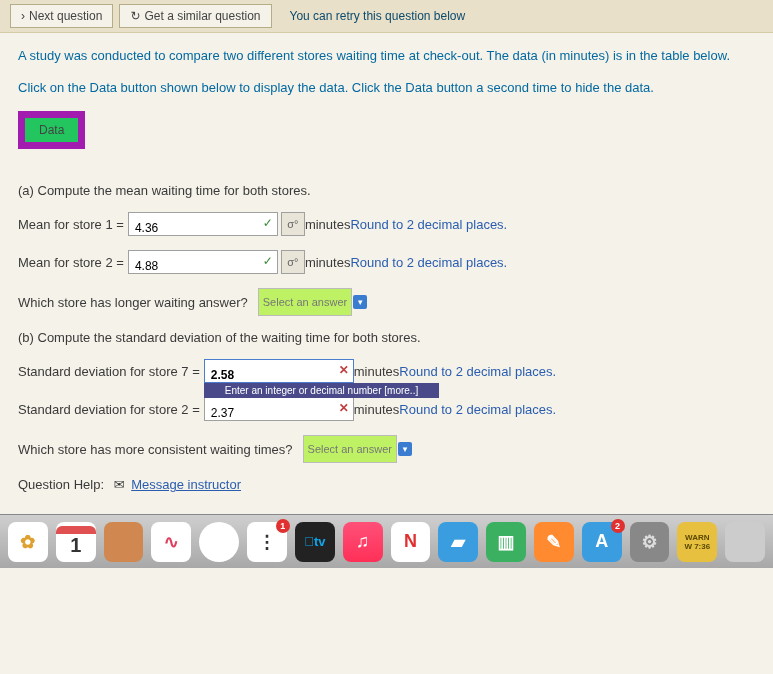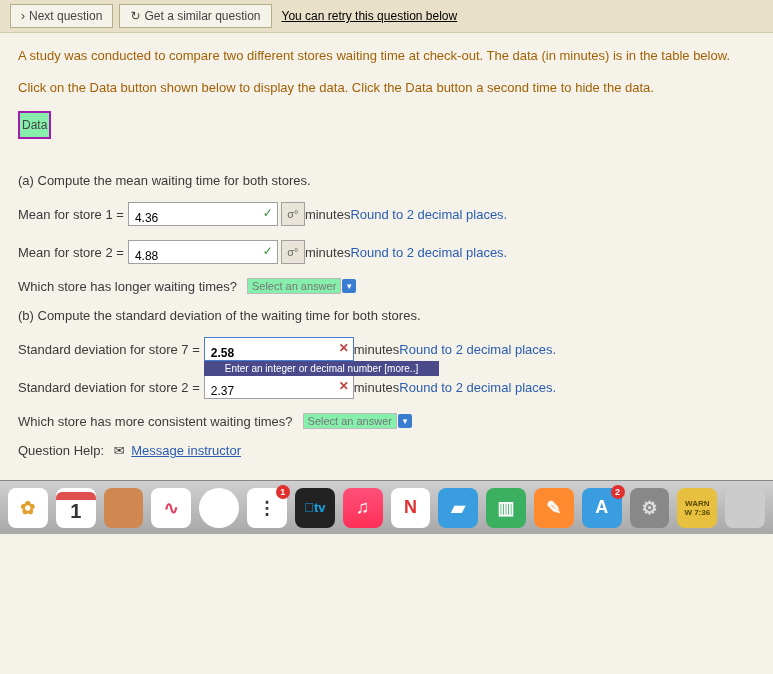--- a/index.html
+++ b/index.html
@@ -1,36 +1,36 @@
 <!DOCTYPE html>
 <html><head>
   <meta charset="utf-8">
   <style>
     * { box-sizing: border-box; margin: 0; padding: 0; }
     body { font-family: "Lucida Grande", Arial, sans-serif; font-size: 13px; color: #333; background: #f5f2e9; width: 773px; }
     .top-bar { background: #e8e0c8; padding: 4px 10px; display: flex; align-items: center; gap: 6px; border-bottom: 1px solid #d4cba8; }
     .top-btn { background: #f5f2e9; border: 1px solid #b5ac88; padding: 4px 10px; font-size: 12px; color: #444; cursor: pointer; display: inline-flex; align-items: center; gap: 4px; }
-    .retry-text { font-size: 12px; color: #000000; margin-left: 4px; text-decoration: underline; }
+    .retry-text { font-size: 12px; color: #0c4a6e; margin-left: 12px; }
     .content { padding: 14px 18px 8px 18px; }
-    .para { color: #a16207; line-height: 1.4; margin-bottom: 14px; }
-    .data-btn { background: #86efac; border: 2px solid #a21caf; padding: 5px 2px; font-size: 12px; color: #444; cursor: pointer; margin-bottom: 28px; }
+    .para { color: #0369a1; line-height: 1.4; margin-bottom: 14px; }
+    .data-btn { background: #22c55e; border: 7px solid #a21caf; padding: 5px 14px; font-size: 12px; color: #444; cursor: pointer; margin-bottom: 28px; }
     .section-label { color: #3a3a3a; margin-bottom: 14px; }
     .row { display: flex; align-items: center; margin-bottom: 14px; flex-wrap: wrap; }
     .row-label { color: #3a3a3a; margin-right: 4px; }
     .input-wrap { position: relative; display: inline-flex; align-items: center; }
     .num-input { width: 150px; height: 24px; border: 1px solid #a0a0a0; padding: 10px 22px 2px 6px; font-size: 12px; background: #fff; }
     .num-input.active { border: 1px solid #4a7cd0; font-weight: bold; }
     .status-icon { position: absolute; right: 5px; top: 4px; font-size: 12px; }
     .status-icon.check { color: #3a8a3a; }
     .status-icon.cross { color: #c04040; font-weight: bold; }
     .post-btn { width: 24px; height: 24px; border: 1px solid #a0a0a0; background: #e8e4d8; margin-left: 3px; cursor: pointer; font-size: 11px; color: #666; display: inline-flex; align-items: center; justify-content: center; }
     .unit-text { margin-left: 0; color: #3a3a3a; }
     .link-text { color: #2a5db0; }
     .tooltip { position: absolute; top: 24px; left: 0; background: #4a4a8a; color: #fff; font-size: 10px; padding: 2px 21px; white-space: nowrap; z-index: 5; }
-    .select-small { font-size: 11px; color: #777; border: 1px solid #bbb; background: #86efac; padding: 1px 4px; }
+    .select-small { font-size: 11px; color: #777; border: 1px solid #bbb; background: #bef264; padding: 7px 4px; }
     .select-arrow { display: inline-block; background: #3a7cd0; color: #fff; width: 14px; height: 14px; font-size: 9px; text-align: center; line-height: 14px; border-radius: 2px; margin-left: 1px; }
     .qhelp { margin: 10px 0 14px 0; color: #3a3a3a; }
     .submit-btn { background: #2a6fd4; color: #fff; border: none; padding: 7px 14px; font-size: 13px; font-weight: bold; cursor: pointer; }
     .dock { position: relative; width: 773px; height: 54px; background: linear-gradient(#cfcfcf, #a8a8a8); border-top: 1px solid #888; display: flex; align-items: center; justify-content: center; gap: 8px; padding: 0 8px; }
     .dock-icon { width: 40px; height: 40px; border-radius: 8px; display: flex; align-items: center; justify-content: center; font-size: 18px; font-weight: bold; position: relative; }
     .dock-icon .badge { position: absolute; top: -3px; right: -3px; background: #e03030; color: #fff; border-radius: 50%; width: 14px; height: 14px; font-size: 9px; display: flex; align-items: center; justify-content: center; }
     .sep-gap { height: 6px; }
   </style>
 </head>
 <body>
@@ -79,21 +79,21 @@
       <span class="status-icon check">✓</span>
     </span>
     <button class="post-btn">
       <span>σ°</span>
     </button>
     <span class="unit-text">minutes</span>
     <span class="unit-text link-text">Round to 2 decimal places.</span>
   </div>
 
   <div class="row">
-    <span class="row-label">Which store has longer waiting times?</span>
+    <span class="row-label">Which store has longer waiting answer?</span>
     <span style="margin-left:6px; display:inline-flex; align-items:center;">
       <span class="select-small">Select an answer</span>
       <span class="select-arrow">▾</span>
     </span>
   </div>
 
   
   <p class="section-label">(b) Compute the standard deviation of the waiting time for both stores.</p>
 
   <div class="row">

